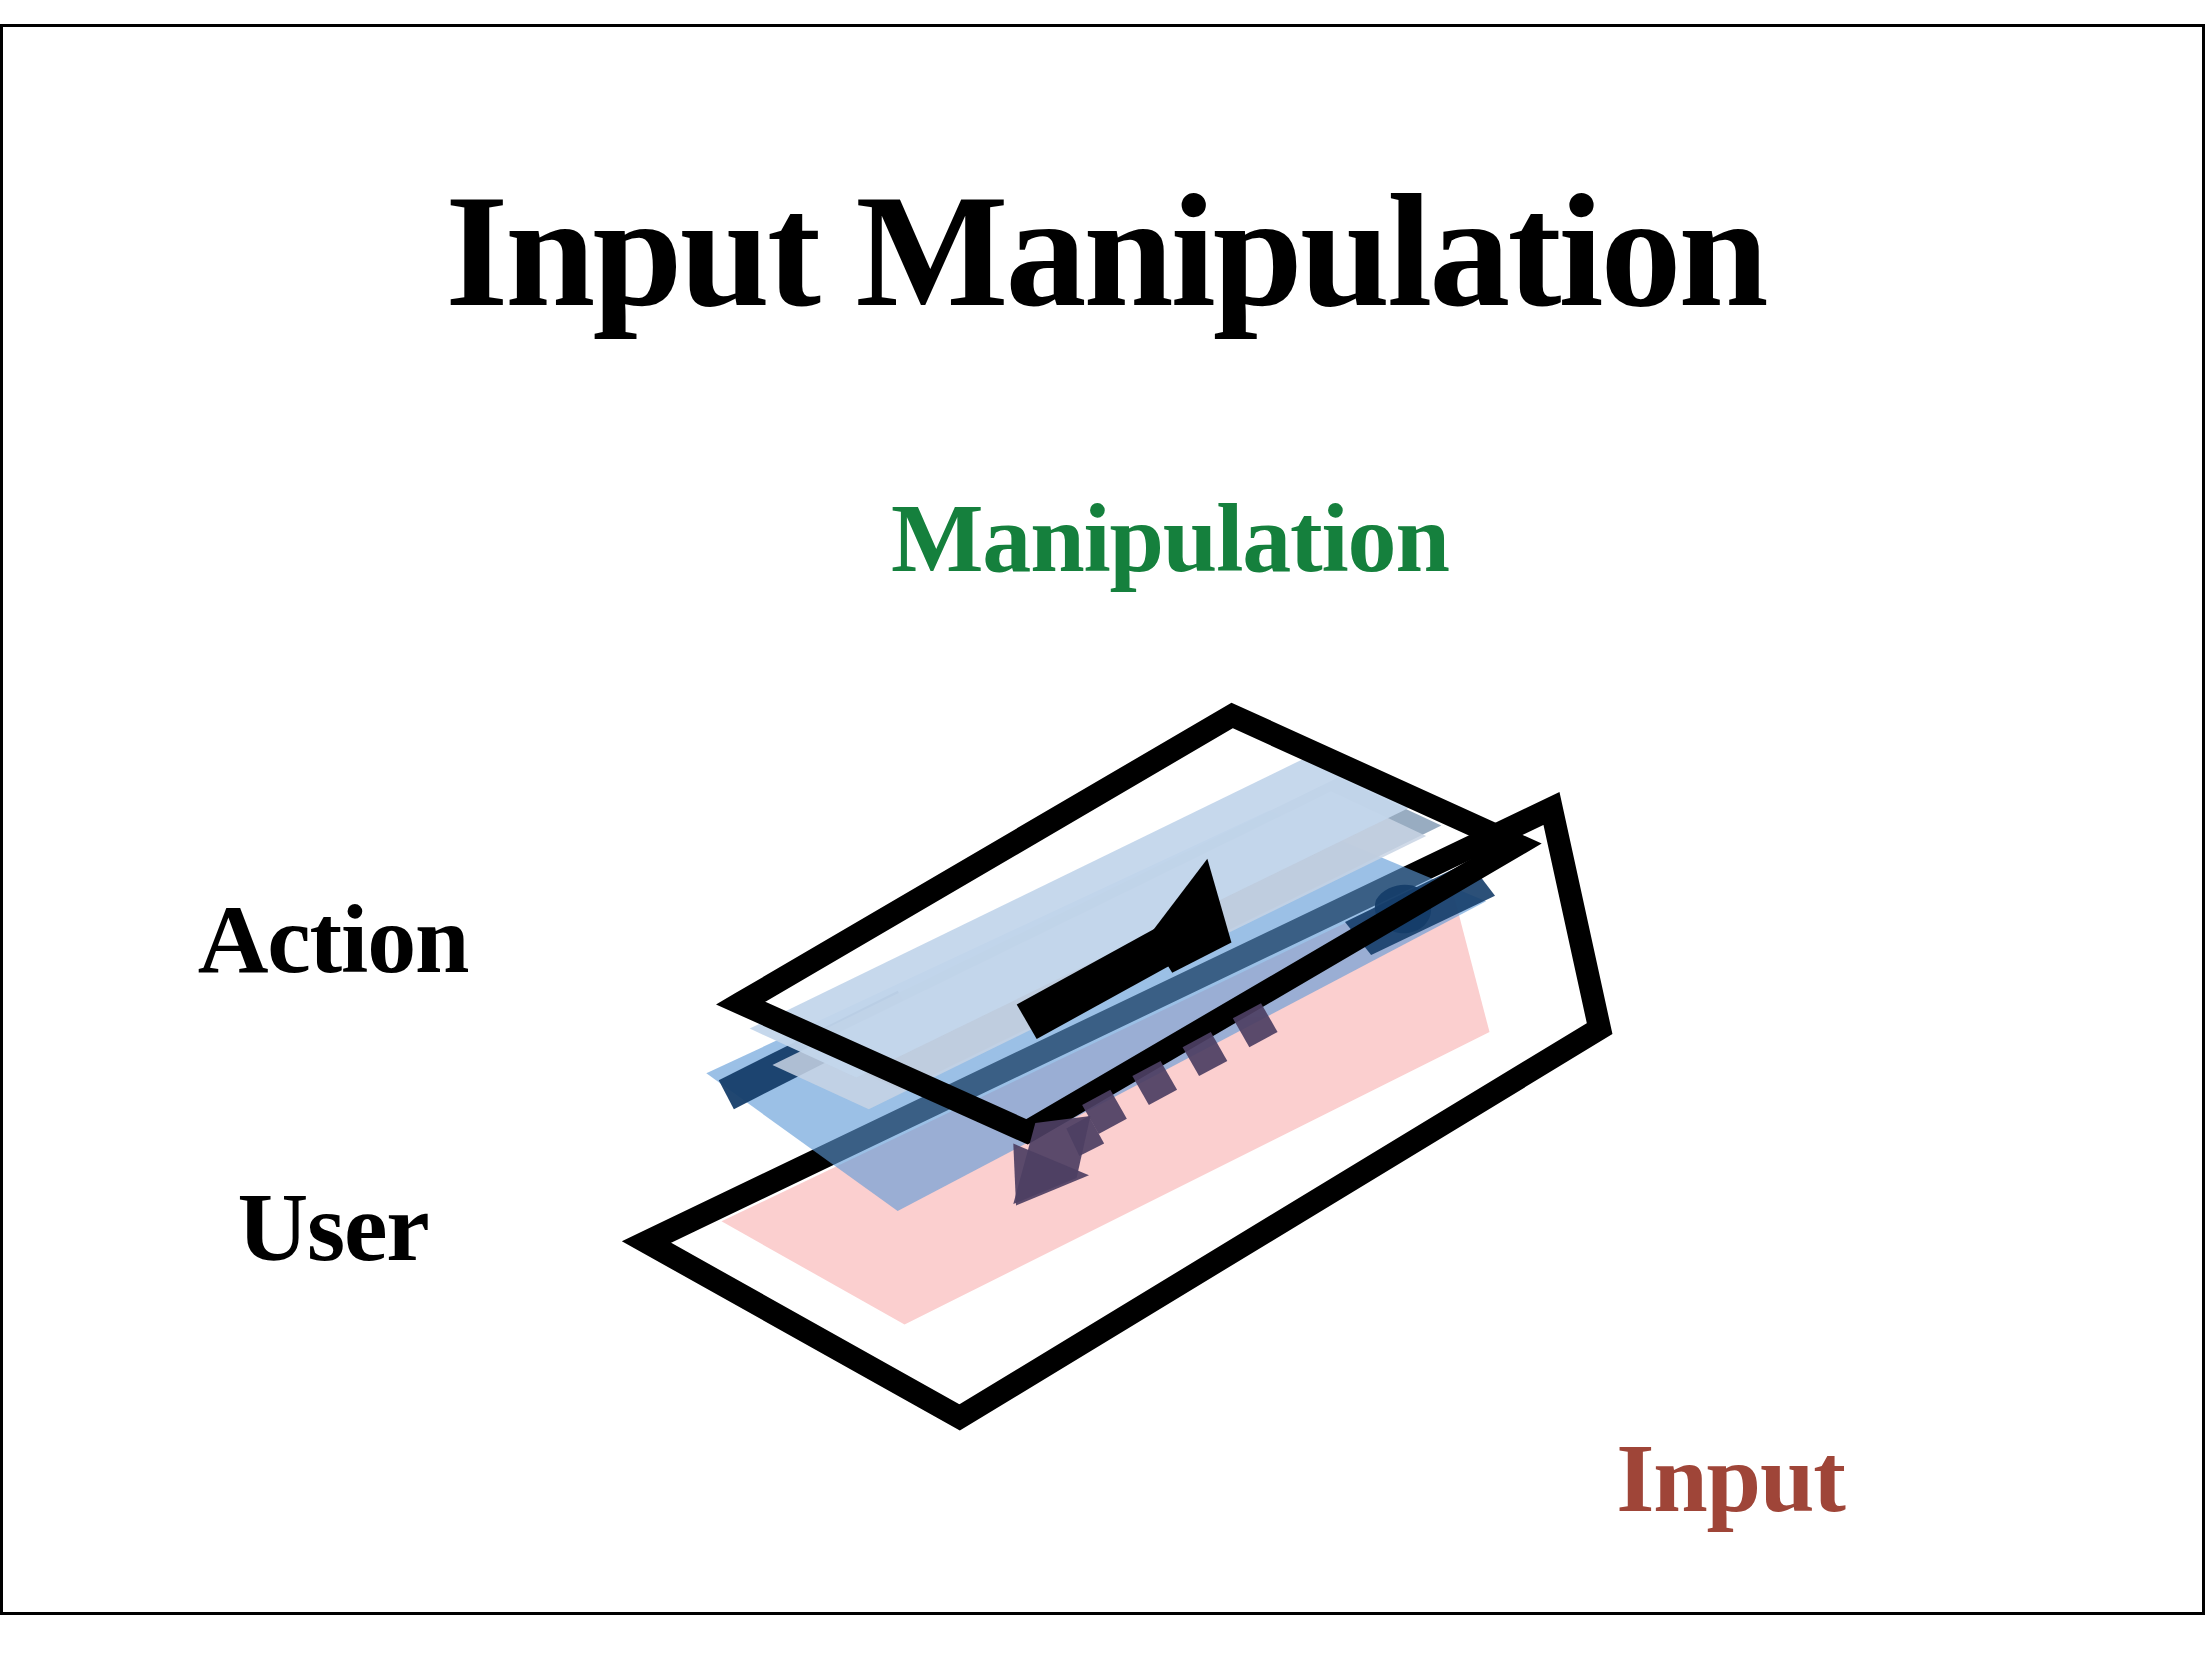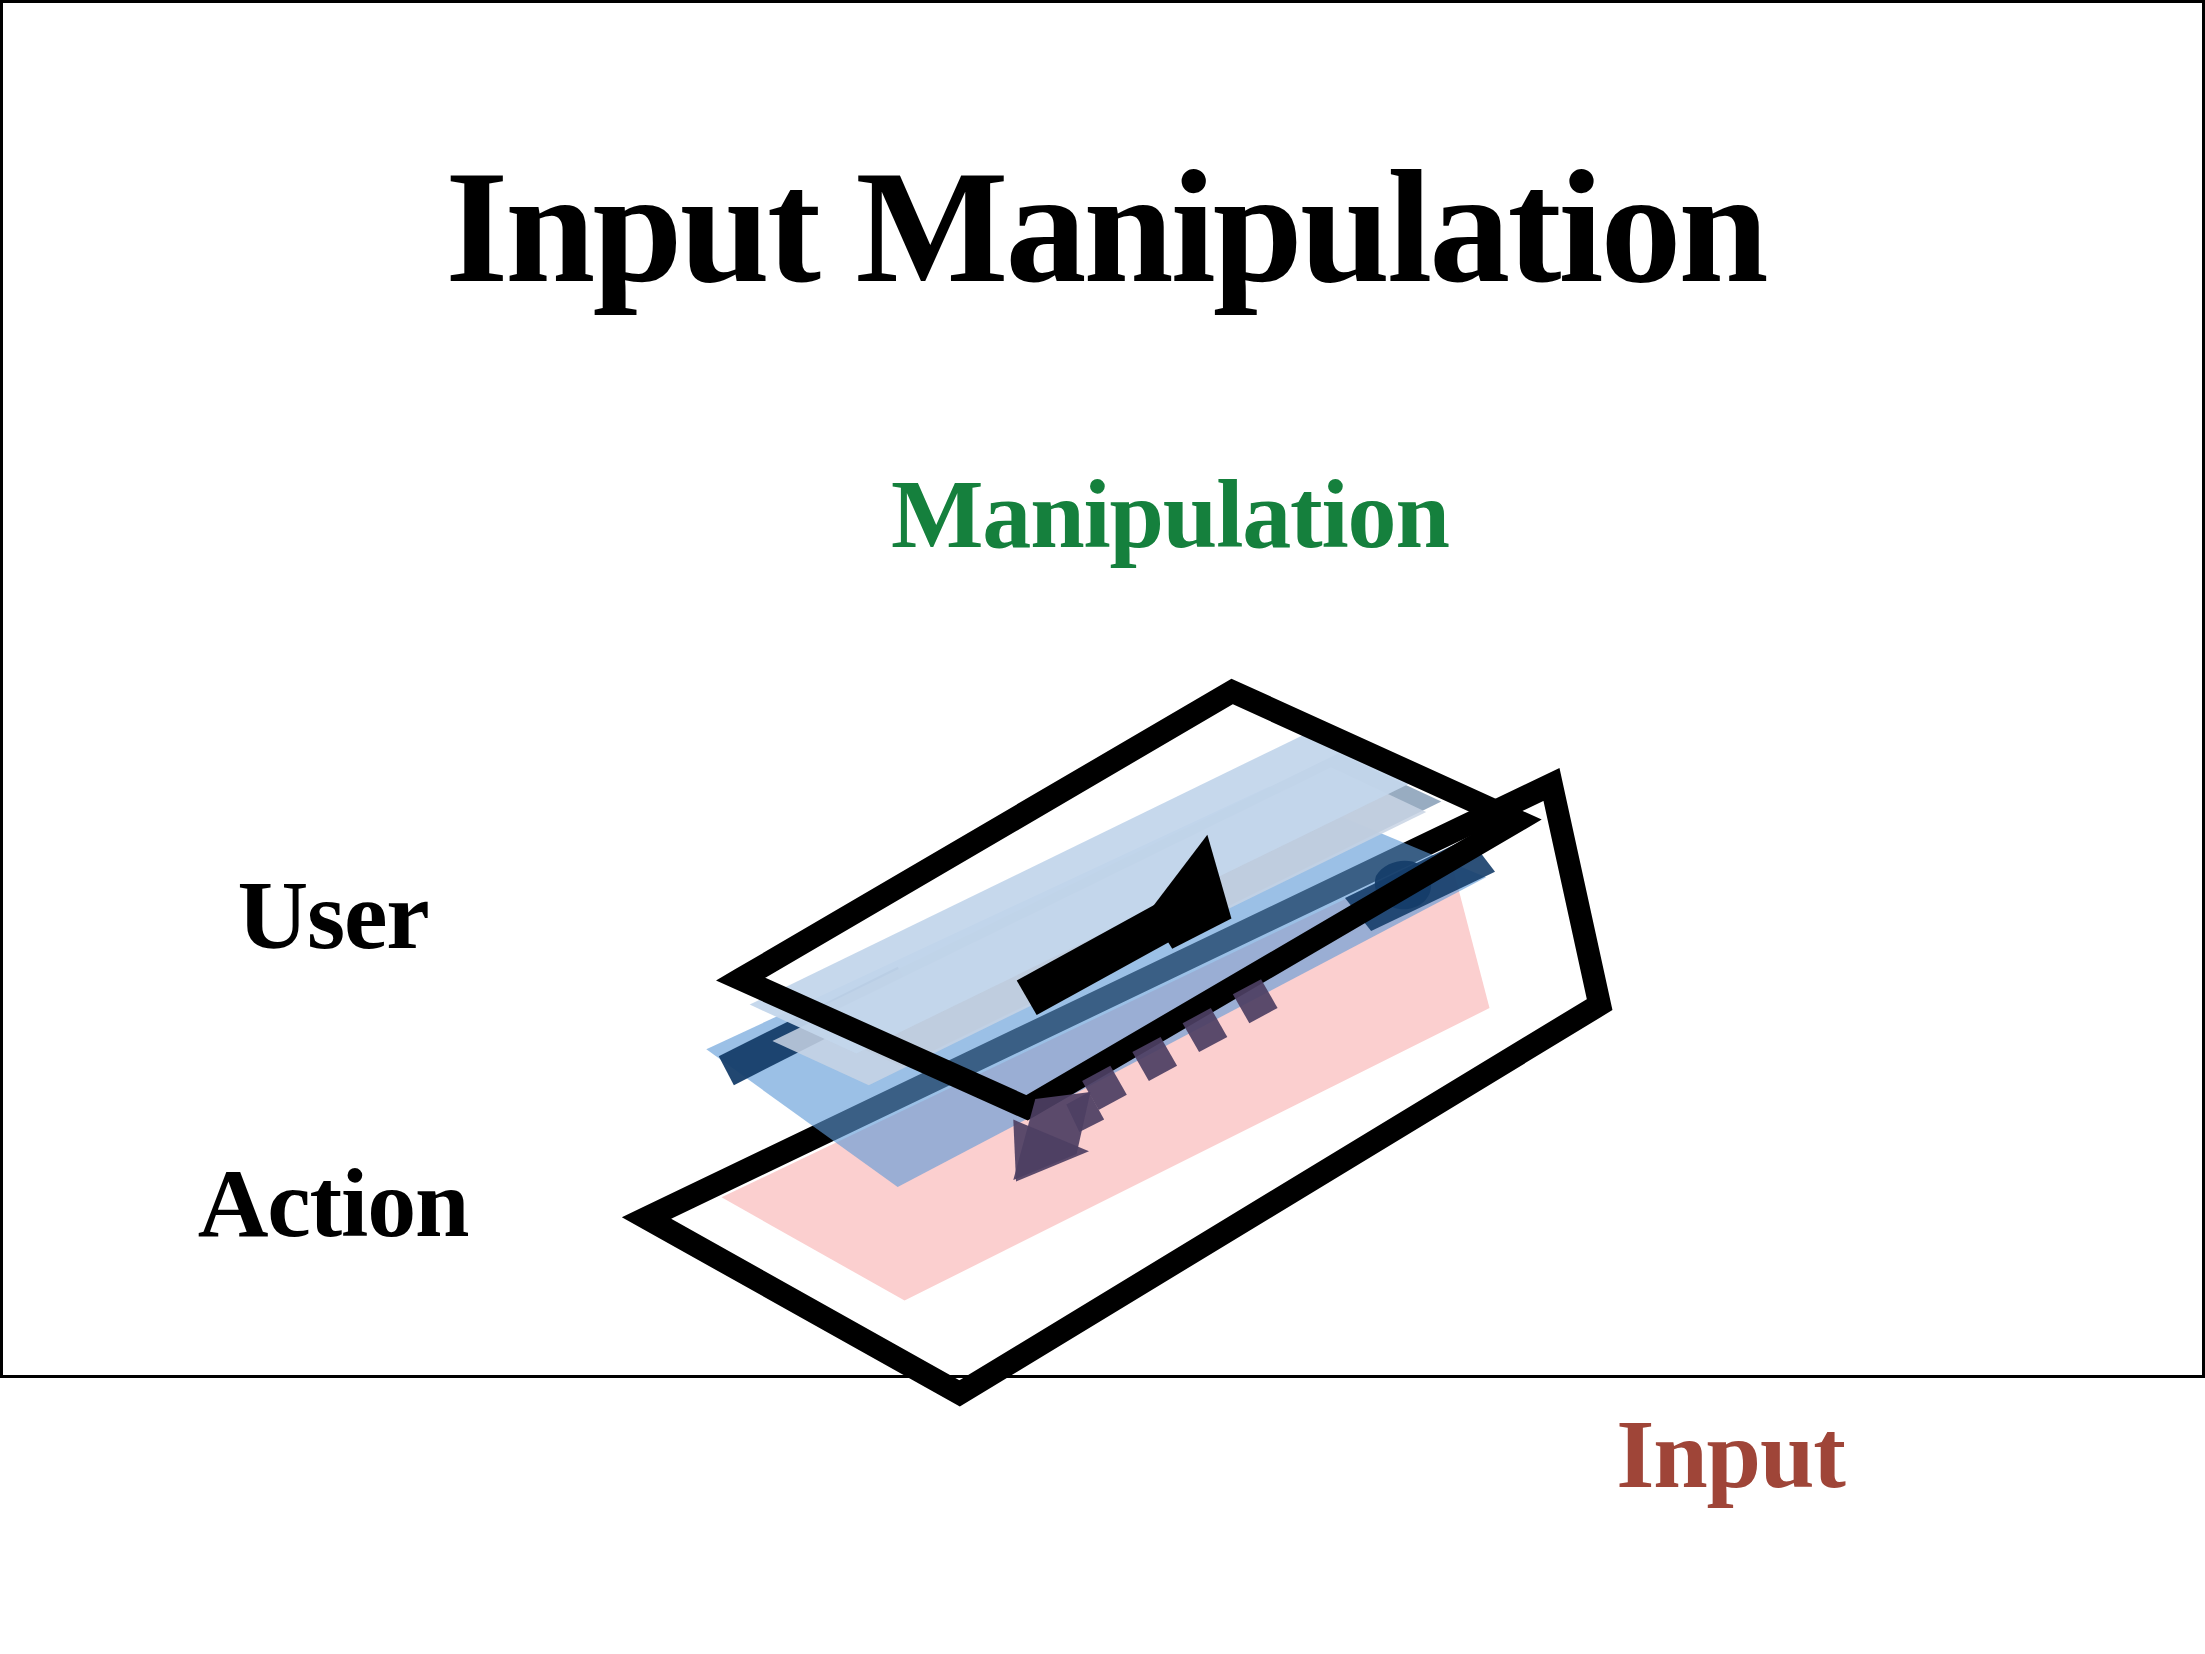--- a/index.html
+++ b/index.html
@@ -9,24 +9,25 @@
   }
   body {
     width: 2205px;
     height: 1655px;
     font-family: "Liberation Serif", "DejaVu Serif", serif;
     overflow: hidden;
   }
   #frame {
     position: relative;
     width: 2205px;
-    height: 1378px;
+    height: 1591px;
     background: #ffffff;
     box-sizing: border-box;
     border: 3.4px solid #000000;
+    margin-top: 24px;
   }
   #diagram-svg {
     position: absolute;
     left: 0;
     top: 0;
     width: 2205px;
     height: 1655px;
     display: block;
   }
   .txt {
@@ -126,22 +127,22 @@
       </g>
 
     </g>
   </svg>
 
   <div class="txt" id="page-title">Input Manipulation</div>
 
   <div class="txt" id="label-manipulation">Manipulation</div>
 
   <div class="txt" id="label-user-action">
+    <span class="lbl-line">Action</span>
     <span class="lbl-line">User</span>
-    <span class="lbl-line">Action</span>
   </div>
 
   <div class="txt" id="label-actual-action">
     <span class="lbl-line">Input</span>
     
   </div>
 
 </div>
 
 

